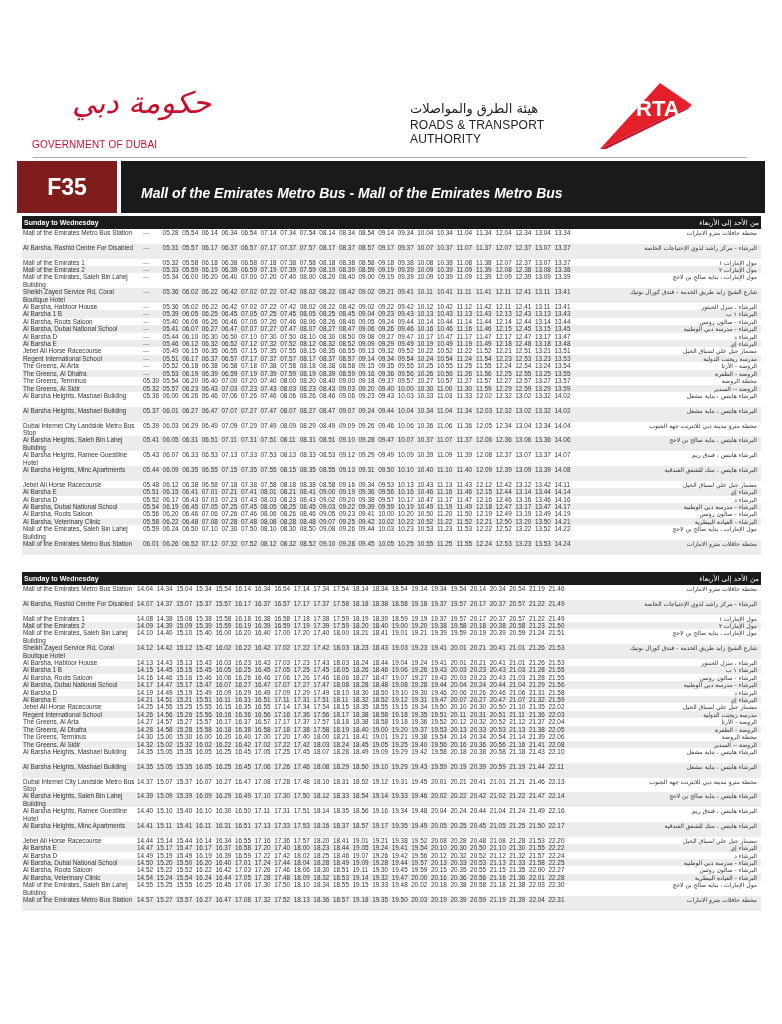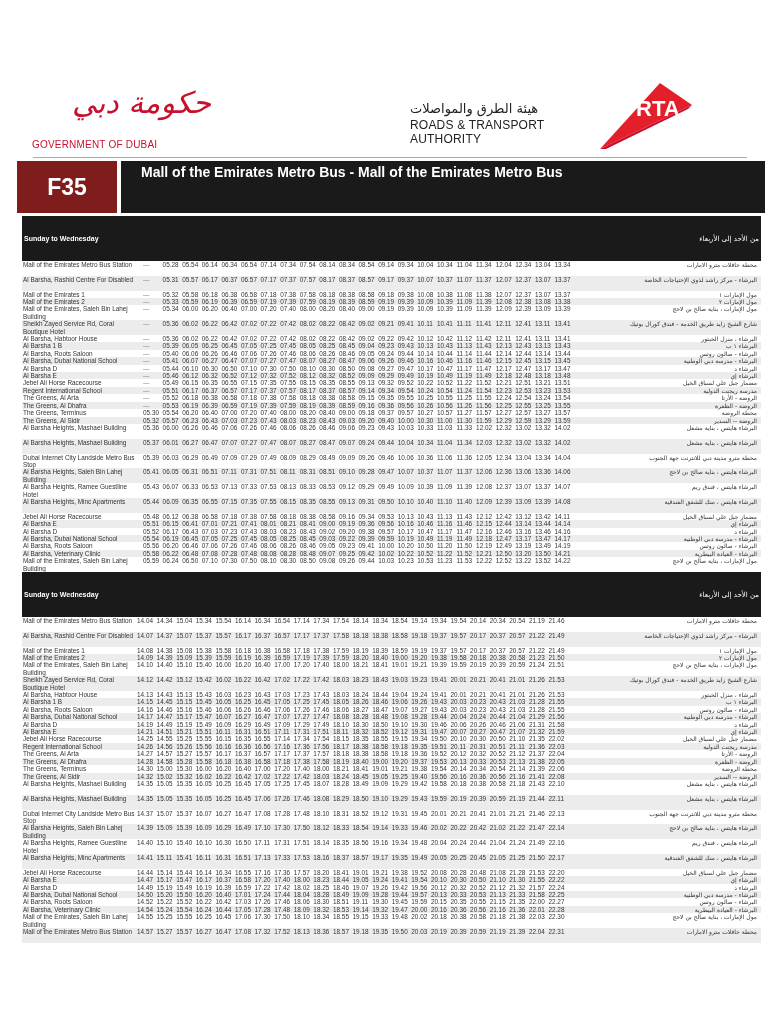--- a/index.html
+++ b/index.html
@@ -7,24 +7,24 @@
   .logo-gov{position:absolute;left:32px;top:85px;width:100px;height:72px;}
   .gov-arabic{position:absolute;left:40px;top:0;font-family:"DejaVu Serif",serif;font-size:30px;color:#c8102e;font-style:italic;white-space:nowrap;direction:rtl;}
   .gov-en{position:absolute;left:0;top:54px;font-size:10px;color:#c8102e;letter-spacing:0.2px;white-space:nowrap;}
   .rta-text{position:absolute;left:410px;top:101px;text-align:left;width:182px;}
   .rta-ar{font-size:13px;color:#222;direction:rtl;font-family:"DejaVu Sans",sans-serif;}
   .rta-en{font-size:12px;color:#222;margin-top:2px;letter-spacing:0.2px;}
   .rta-logo{position:absolute;left:600px;top:83px;width:92px;height:66px;}
   .rule{position:absolute;left:33px;top:157px;width:714px;height:1px;background:#aaa;}
   .route-box{position:absolute;left:17px;top:161px;width:100px;height:52px;background:#7f1d1d;color:#fff;font-weight:bold;font-size:23px;display:flex;align-items:center;justify-content:center;}
   .title-box{position:absolute;left:121px;top:161px;width:644px;height:52px;background:#1a1a1a;color:#fff;}
-  .title-en{position:absolute;left:20px;top:3px;font-size:14px;font-weight:bold;white-space:nowrap;}
+  .title-en{position:absolute;left:20px;top:24px;font-size:14px;font-weight:bold;white-space:nowrap;font-style:italic;}
   .title-ar{position:absolute;left:80px;top:26px;font-size:14px;font-weight:bold;direction:rtl;white-space:nowrap;font-family:"DejaVu Sans",sans-serif;}
   .section{position:absolute;left:22px;width:739px;}
-  .sec-head{height:13px;background:#1a1a1a;color:#fff;display:flex;justify-content:space-between;align-items:center;padding:16px 2px;}
+  .sec-head{height:13px;background:#1a1a1a;color:#fff;display:flex;justify-content:space-between;align-items:center;padding:0 2px;}
   .sec-head .en{font-size:7px;font-weight:bold;}
   .sec-head .ar{font-size:7px;direction:rtl;font-family:"DejaVu Sans",sans-serif;}
   .row{display:flex;align-items:flex-start;font-size:6.4px;line-height:7.4px;}
   .row.alt{background:#ececec;}
   .row .stop{width:114px;flex:none;padding-left:1px;}
   .row .times{display:flex;flex:none;}
   .row .t{width:19.6px;text-align:left;}
   .row .ar{flex:1;text-align:right;direction:rtl;font-family:"DejaVu Sans",sans-serif;font-size:6px;padding-right:4px;}
   .s1 .row .times{margin-left:6px;}
   .s1 .t.dash{color:#888;}

